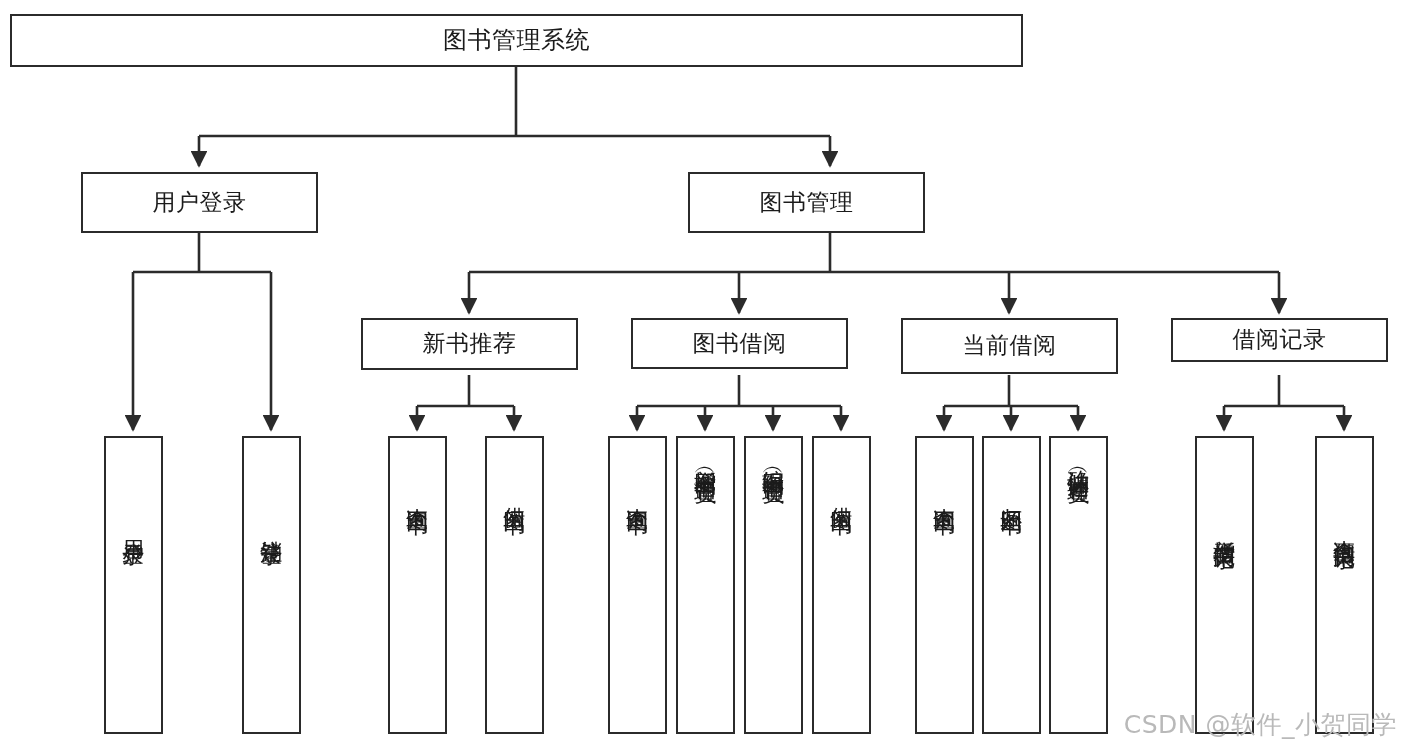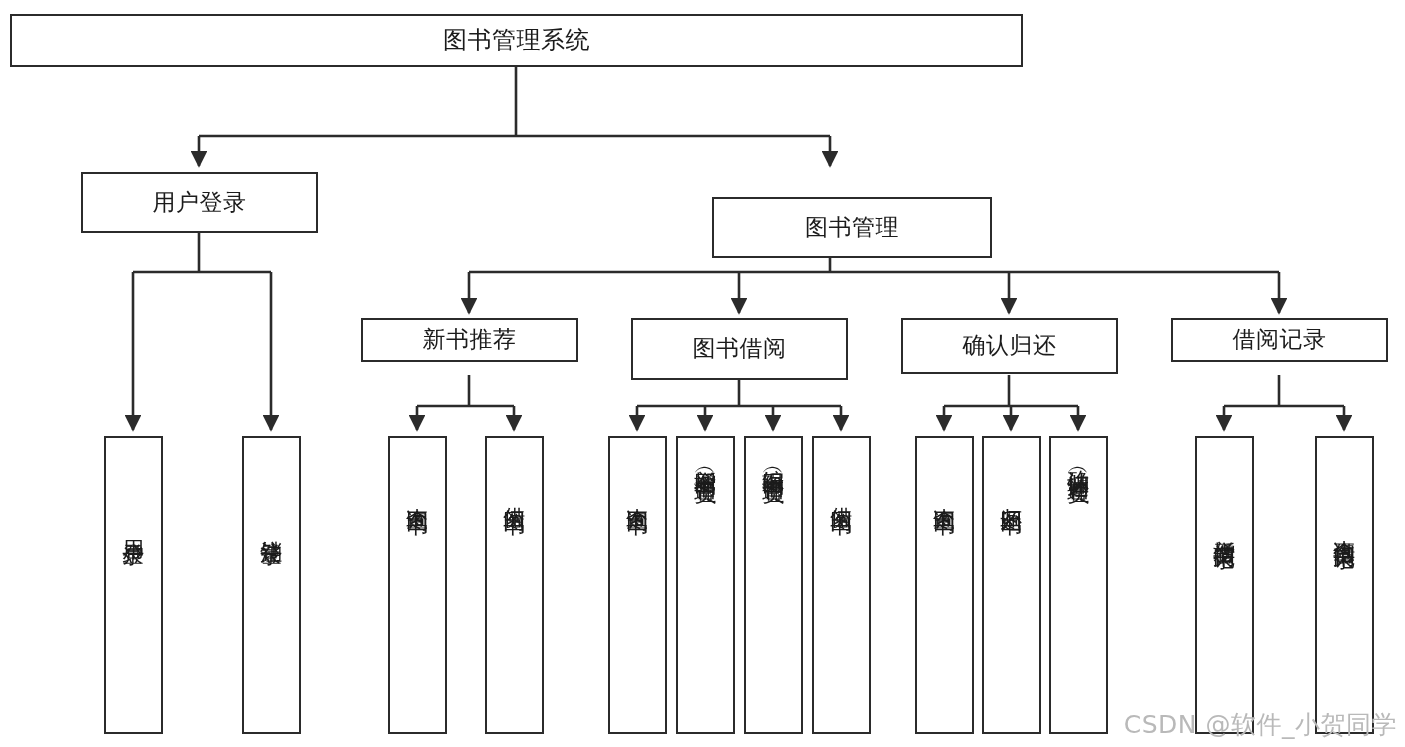--- a/index.html
+++ b/index.html
@@ -140,34 +140,34 @@
   </svg>
 
   <div class="node horiz root" style="left:10px; top:14px; width:1013px; height:53px;">
     <span class="node-label">图书管理系统</span>
   </div>
 
   <div class="node horiz" style="left:81px; top:172px; width:237px; height:61px;">
     <span class="node-label">用户登录</span>
   </div>
 
-  <div class="node horiz" style="left:712px; top:172px; width:280px; height:61px;margin-top:25px;">
+  <div class="node horiz" style="left:688px; top:172px; width:237px; height:61px;">
     <span class="node-label">图书管理</span>
   </div>
 
-  <div class="node horiz" style="left:361px; top:318px; width:217px; height:44px;">
+  <div class="node horiz" style="left:361px; top:318px; width:217px; height:52px;">
     <span class="node-label">新书推荐</span>
   </div>
 
-  <div class="node horiz" style="left:631px; top:318px; width:217px; height:62px;align-items:center;">
+  <div class="node horiz" style="left:631px; top:318px; width:217px; height:51px;align-items:center;">
     <span class="node-label">图书借阅</span>
   </div>
 
   <div class="node horiz" style="left:901px; top:318px; width:217px; height:56px;">
-    <span class="node-label">确认归还</span>
+    <span class="node-label">当前借阅</span>
   </div>
 
   <div class="node horiz" style="left:1171px; top:318px; width:217px; height:44px;">
     <span class="node-label">借阅记录</span>
   </div>
 
   <div class="node vert mid" style="left:104px; top:436px; width:59px; height:298px;">
     <span class="node-label">用户登录</span>
   </div>
 

